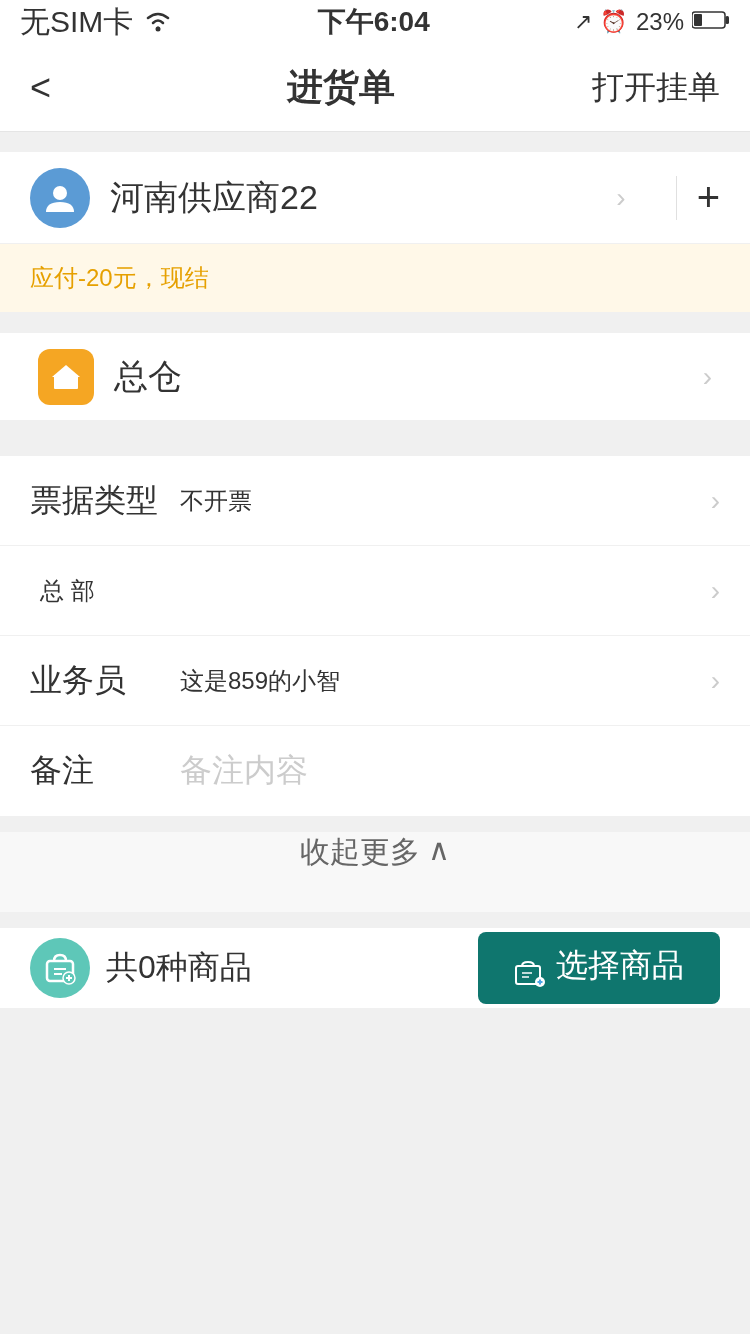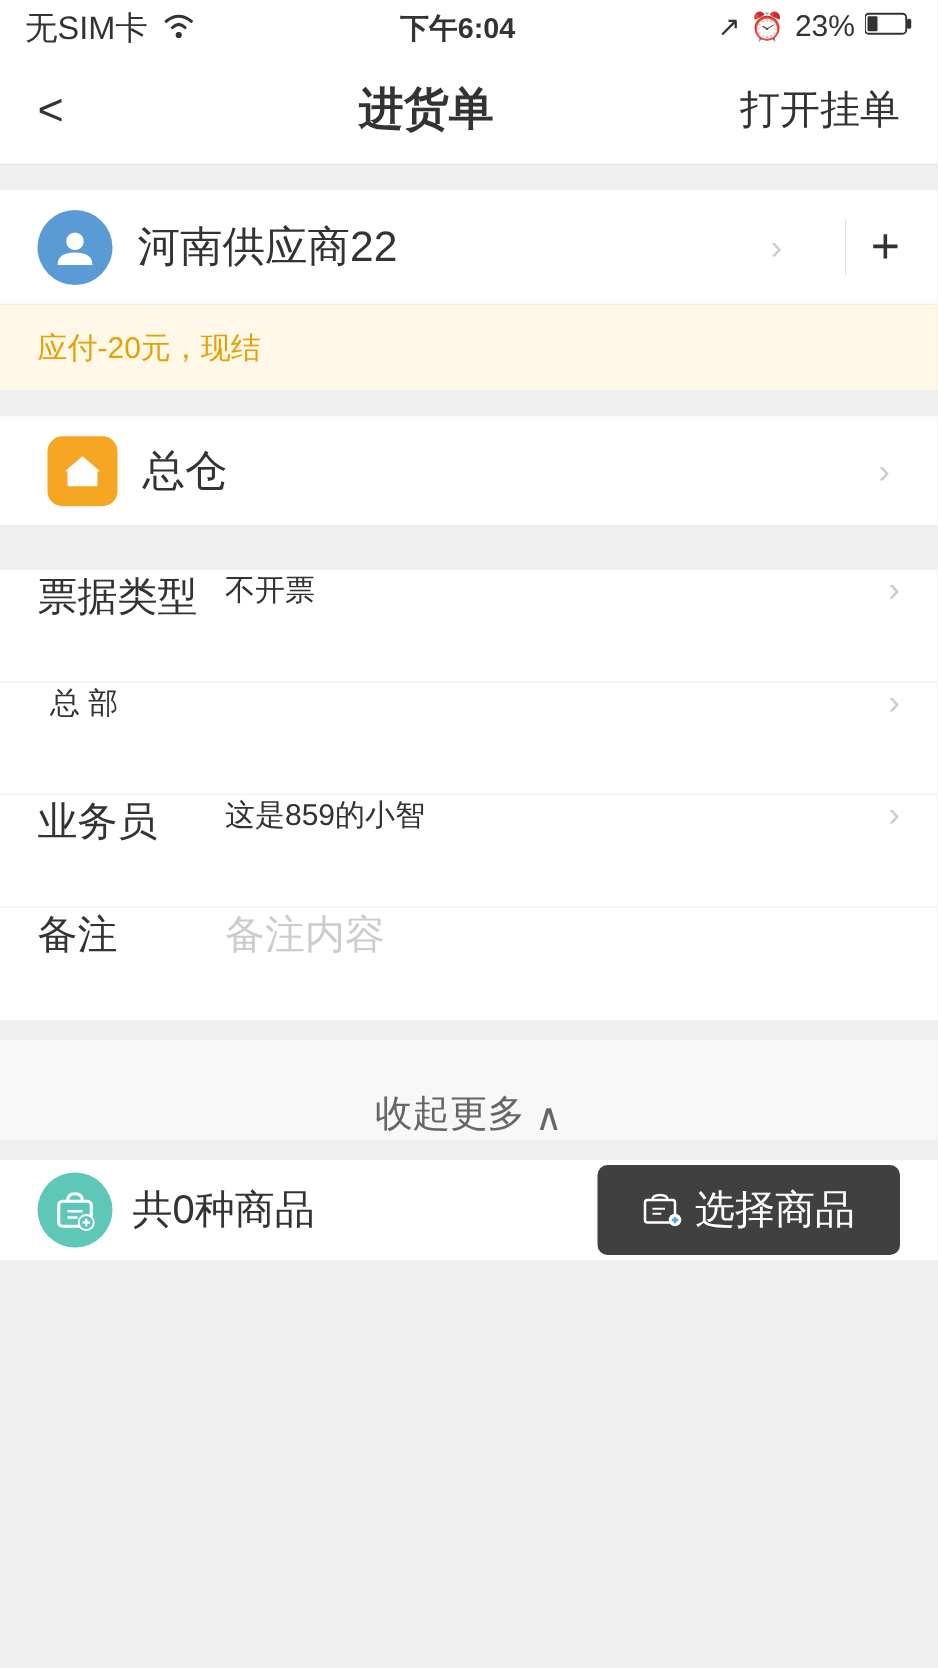--- a/index.html
+++ b/index.html
@@ -21,24 +21,24 @@
       align-items: center;
       justify-content: space-between;
       padding: 0 20px;
       font-size: 26px;
       font-weight: 500;
     }
     .status-left {
       display: flex;
       align-items: center;
       gap: 10px;
-      font-size: 26px;
+      font-size: 30px;
     }
     .status-center {
-      font-size: 23px;
+      font-size: 28px;
       font-weight: 600;
     }
     .status-right {
       display: flex;
       align-items: center;
       gap: 8px;
       font-size: 24px;
     }
 
     
@@ -161,21 +161,21 @@
       font-size: 28px;
     }
 
     
     .form-section {
       background: #fff;
       margin-top: 16px;
     }
     .form-row {
       display: flex;
-      align-items: flex-start;
+      align-items: center;
       padding: 0 30px;
       height: 90px;
       border-bottom: 1px solid #f0f0f0;
     }
     .form-row:last-child {
       border-bottom: none;
     }
     .form-label {
       font-size: 32px;
       color: #333;
@@ -193,21 +193,21 @@
       font-size: 32px;
       color: #ccc;
       margin-left: 10px;
     }
 
     
     .collapse-row {
       background: #f8f8f8;
       height: 80px;
       display: flex;
-      align-items: flex-end;
+      align-items: flex-start;
       justify-content: center;
       margin-top: 16px;
       font-size: 30px;
       color: #666;
       cursor: pointer;
     }
     .collapse-icon {
       margin-left: 8px;
     }
 
@@ -231,29 +231,29 @@
       justify-content: center;
       margin-right: 16px;
       flex-shrink: 0;
     }
     .product-count-text {
       font-size: 32px;
       color: #333;
       flex: 1;
     }
     .select-product-btn {
-      background: #404040;
+      background: #0f766e;
       color: #fff;
       font-size: 32px;
       font-weight: 500;
-      padding: 4px 36px;
+      padding: 16px 36px;
       height: 72px;
       border-radius: 8px;
       display: flex;
-      align-items: center;
+      align-items: flex-end;
       gap: 10px;
       border: none;
       cursor: pointer;
     }
 
     
     .gray-area {
       background: #f0f0f0;
       flex: 1;
       min-height: 300px;

